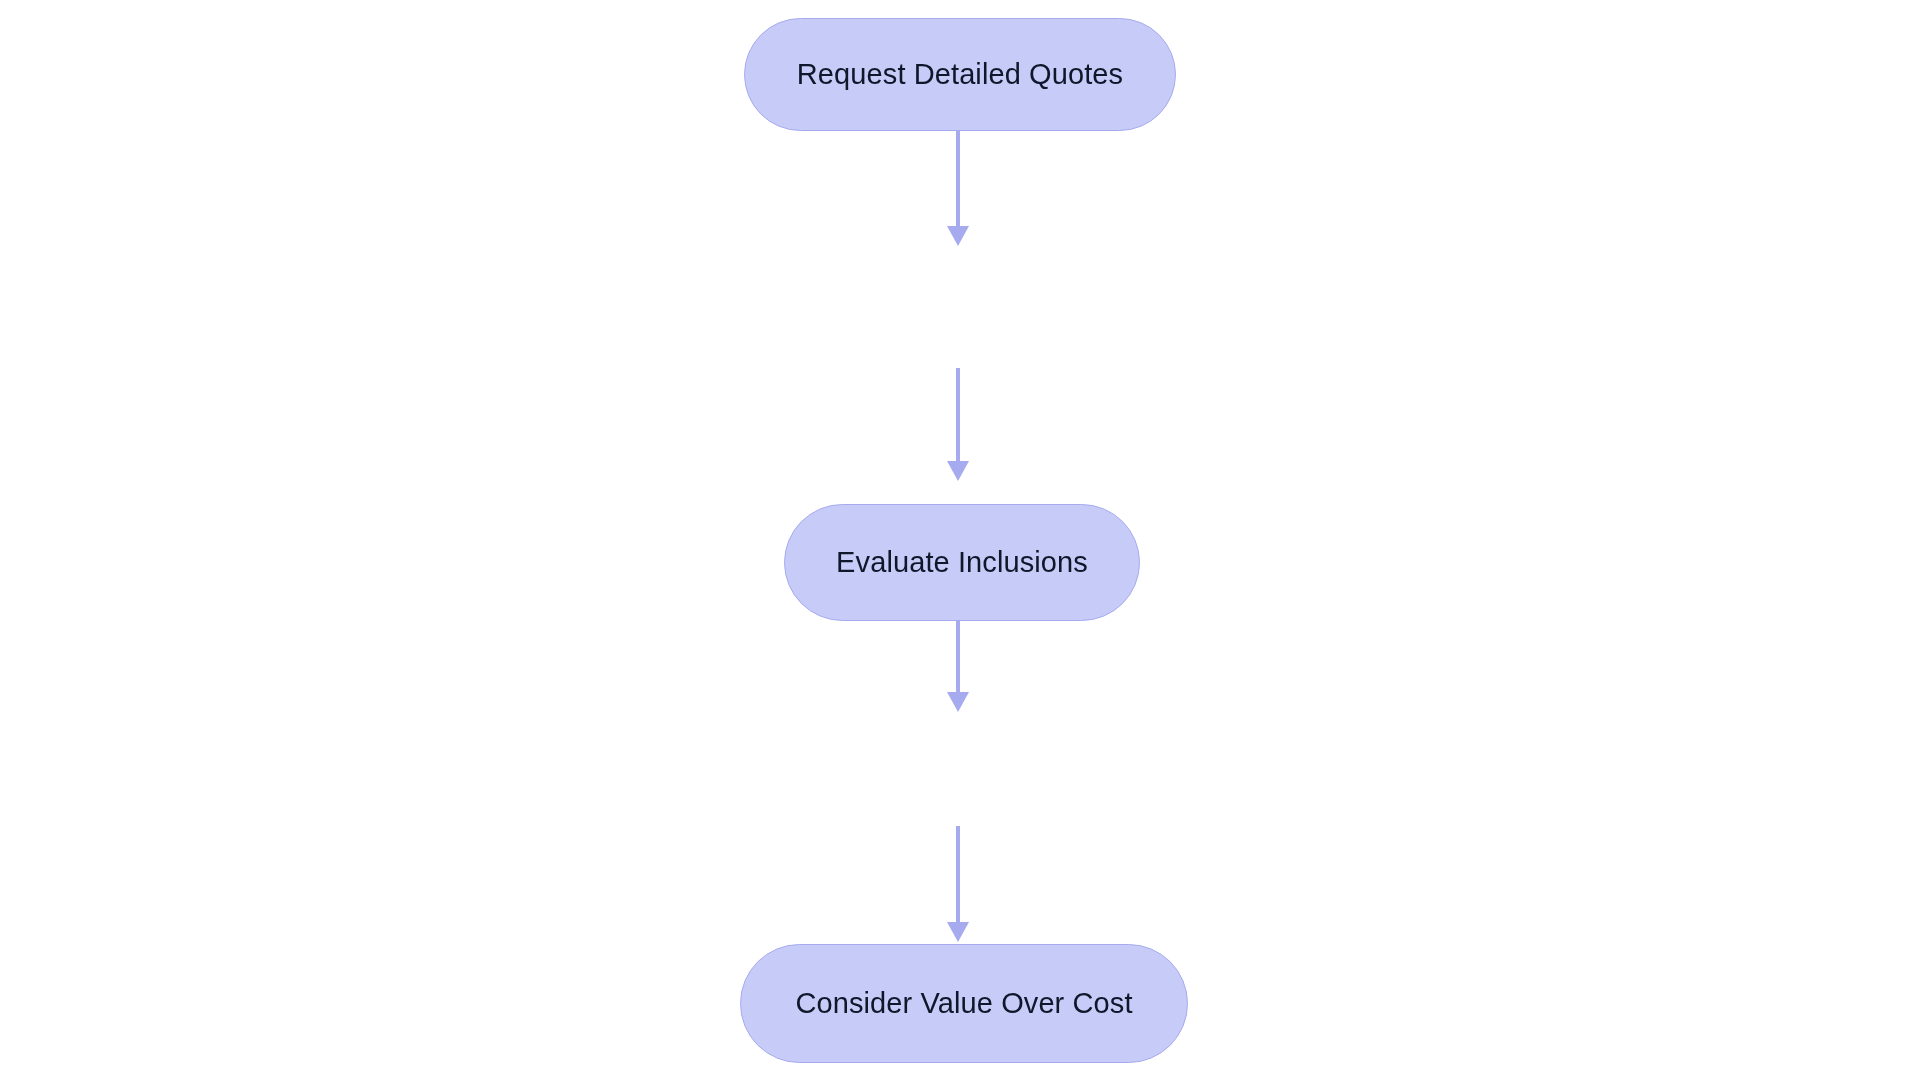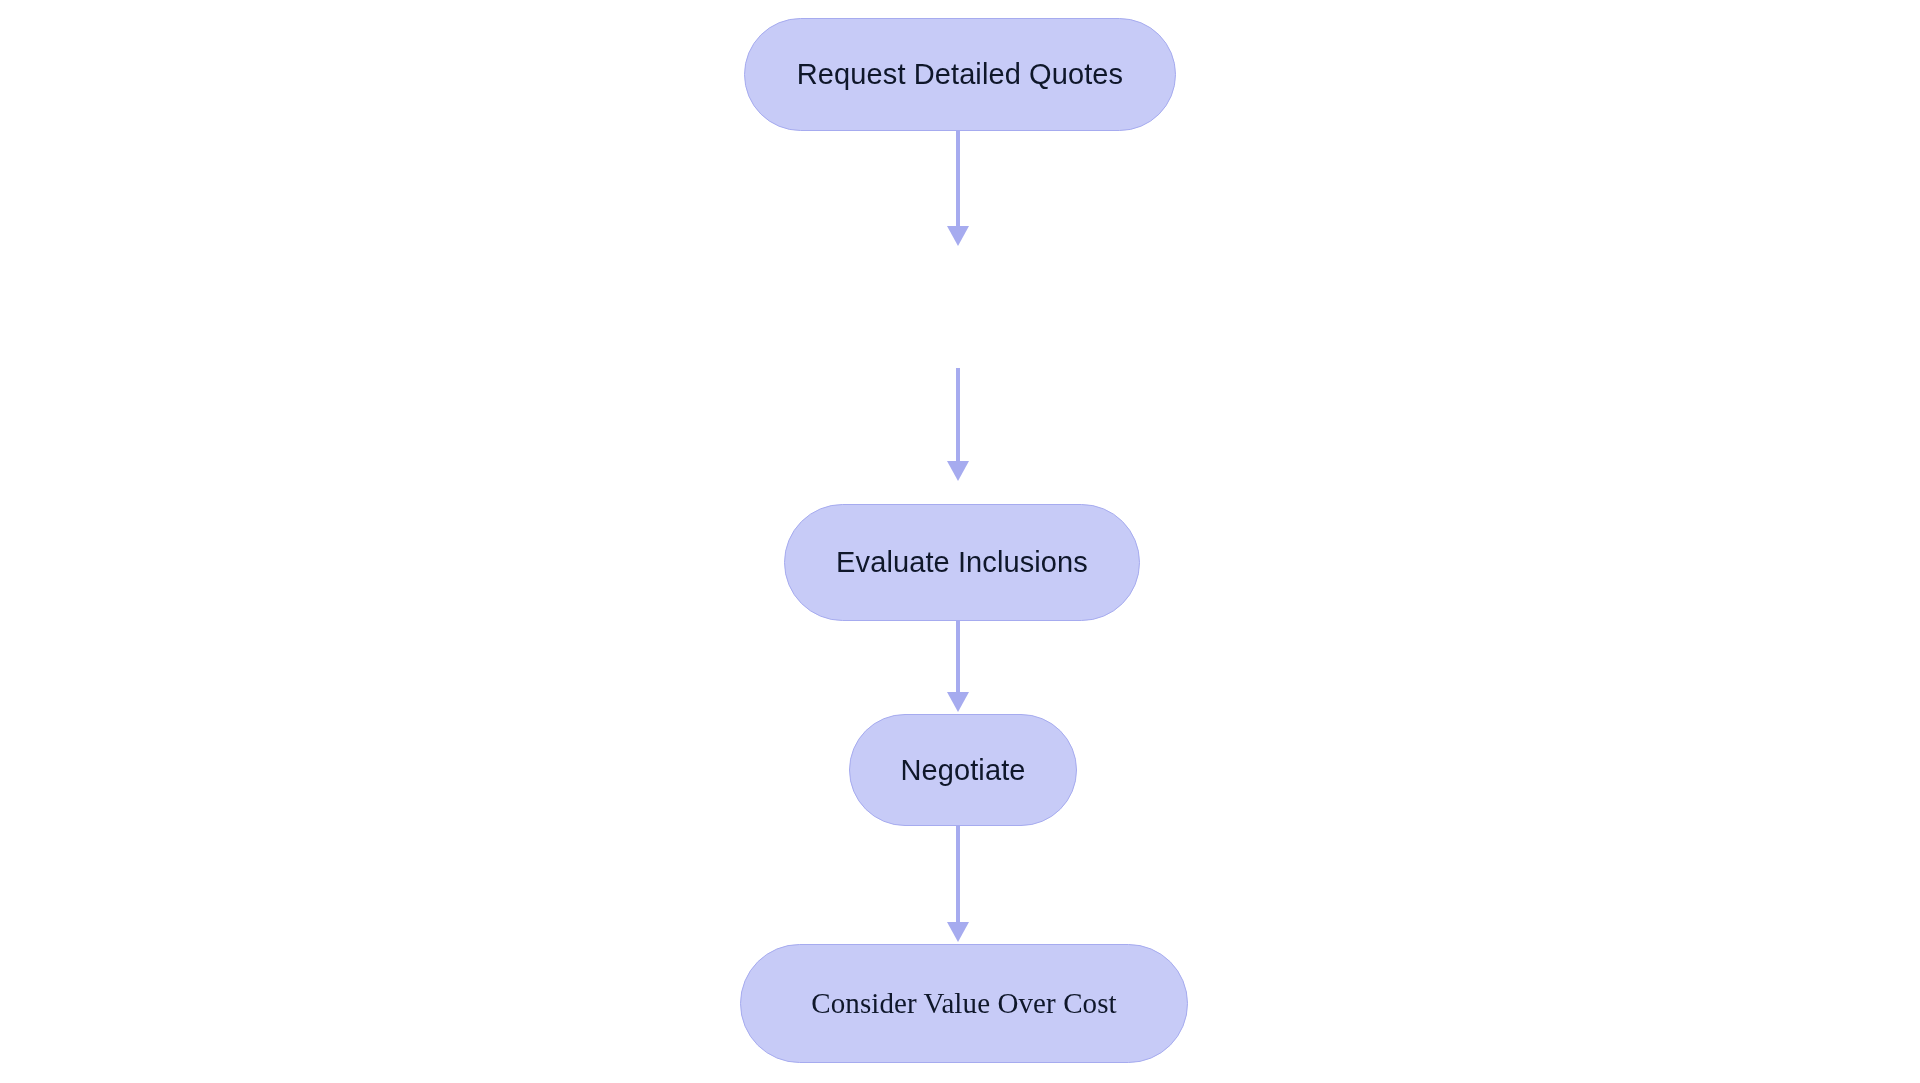--- a/index.html
+++ b/index.html
@@ -88,21 +88,18 @@
 
   <div class="flow-node" id="node-0-host" style="left: 744px; top: 18px; width: 432px; height: 113px; background: rgb(199, 203, 247); border-color: rgb(166, 171, 239); color: rgb(51, 51, 204);">
     <span class="node-label">Request Detailed Quotes</span>
   </div>
 
 
   <div class="flow-node" id="node-2-host" style="left: 784px; top: 466px; width: 356px; height: 117px; background: rgb(199, 203, 247); border-color: rgb(166, 171, 239); color: rgb(51, 51, 204); margin-top: 38px;">
     <span class="node-label">Evaluate Inclusions</span>
   </div>
 
-  <div class="flow-node" id="node-3-host" style="left: 849px; top: 714px; width: 228px; height: 112px; background: rgb(199, 203, 247); border-color: rgb(166, 171, 239); color: rgb(51, 51, 204);">
-    <span class="node-label">Negotiate</span>
-  </div>
 
-  <div class="flow-node" id="node-4-host" style="left: 740px; top: 944px; width: 448px; height: 119px; background: rgb(199, 203, 247); border-color: rgb(166, 171, 239); color: rgb(51, 51, 204); font-family: Liberation Serif, serif;">
+  <div class="flow-node" id="node-4-host" style="left: 740px; top: 944px; width: 448px; height: 119px; background: rgb(199, 203, 247); border-color: rgb(166, 171, 239); color: rgb(51, 51, 204);">
     <span class="node-label">Consider Value Over Cost</span>
   </div>
 
 </div>
 
 </body></html>

